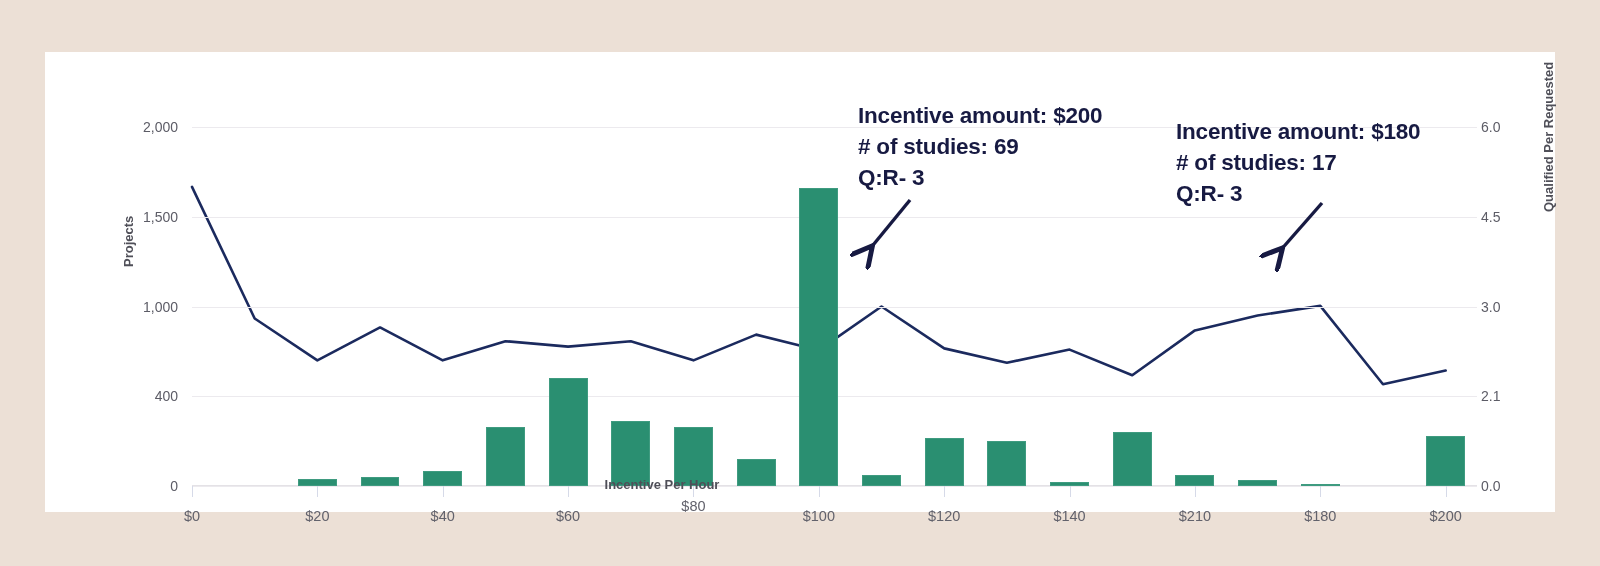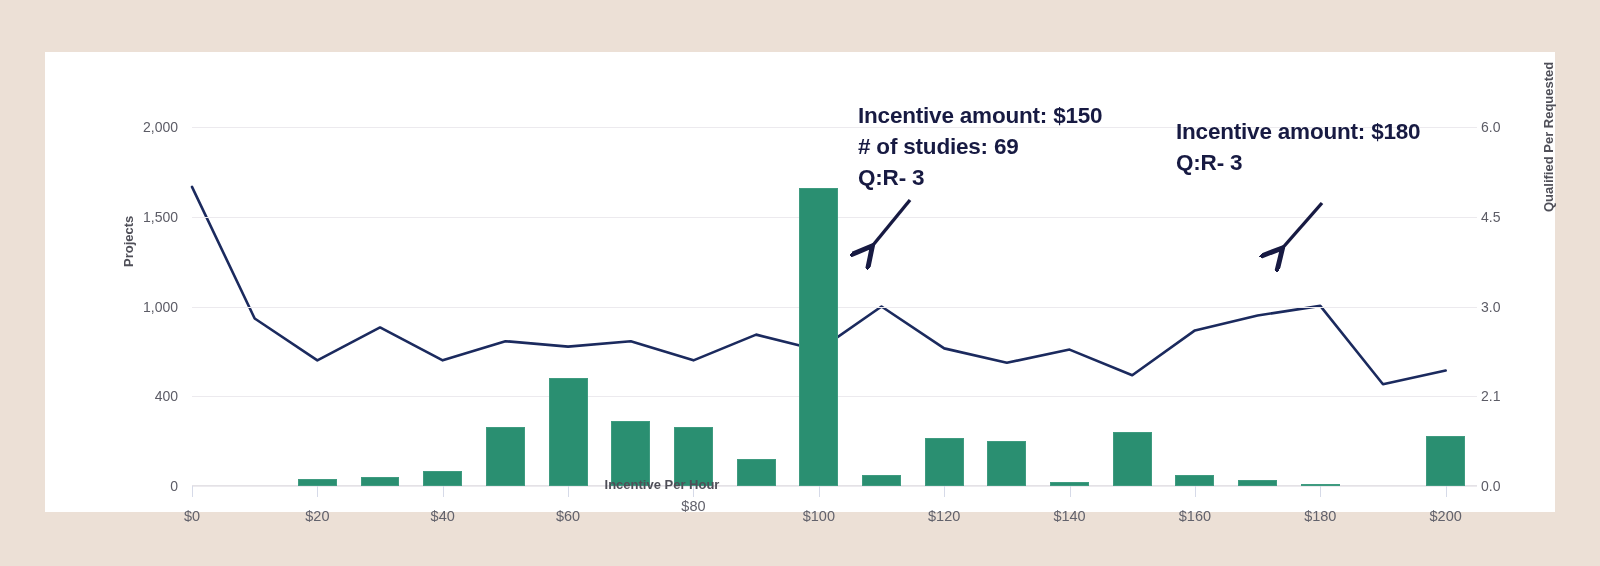--- a/index.html
+++ b/index.html
@@ -191,21 +191,21 @@
         <div class="xtick-label" style="left: 376.098px;">$60</div>
         <div class="xtick-line" style="left: 501.463px;"></div>
         <div class="xtick-label" style="left: 501.463px; margin-top: 12px;">$80</div>
         <div class="xtick-line" style="left: 626.829px;"></div>
         <div class="xtick-label" style="left: 626.829px;">$100</div>
         <div class="xtick-line" style="left: 752.195px;"></div>
         <div class="xtick-label" style="left: 752.195px;">$120</div>
         <div class="xtick-line" style="left: 877.561px;"></div>
         <div class="xtick-label" style="left: 877.561px;">$140</div>
         <div class="xtick-line" style="left: 1002.93px;"></div>
-        <div class="xtick-label" style="left: 1002.93px;">$160</div>
+        <div class="xtick-label" style="left: 1002.93px;">$210</div>
         <div class="xtick-line" style="left: 1128.29px;"></div>
         <div class="xtick-label" style="left: 1128.29px;">$180</div>
         <div class="xtick-line" style="left: 1253.66px;"></div>
         <div class="xtick-label" style="left: 1253.66px;">$200</div>
         <div class="bar" style="left: 105.934px; width: 38.8634px; height: 7.18px; background: rgb(42, 143, 113);"></div>
         <div class="bar" style="left: 168.617px; width: 38.8634px; height: 8.975px; background: rgb(42, 143, 113);"></div>
         <div class="bar" style="left: 231.3px; width: 38.8634px; height: 15.2575px; background: rgb(42, 143, 113);"></div>
         <div class="bar" style="left: 293.983px; width: 38.8634px; height: 59.235px; background: rgb(42, 143, 113);"></div>
         <div class="bar" style="left: 356.666px; width: 38.8634px; height: 107.7px; background: rgb(42, 143, 113);"></div>
         <div class="bar" style="left: 419.349px; width: 38.8634px; height: 64.62px; background: rgb(42, 143, 113);"></div>
@@ -223,27 +223,28 @@
         <div class="bar" style="left: 1234.23px; width: 38.8634px; height: 50.26px; background: rgb(42, 143, 113);"></div>
       </div>
 
     <div class="axis-title-left">Projects</div>
     <div class="axis-title-right">Qualified Per Requested</div>
   </div>
 
   <div class="axis-title-x">Incentive Per Hour</div>
 
   <div class="annotation ann-1">
-    <div>Incentive amount: $150</div>
+    <div>Incentive amount: $200</div>
     <div># of studies: 69</div>
     <div>Q:R- 3</div>
   </div>
 
   <div class="annotation ann-2">
     <div>Incentive amount: $180</div>
+    <div># of studies: 17</div>
     <div>Q:R- 3</div>
   </div>
 
   <svg class="arrow-svg">
     <defs>
       <marker id="ahead" markerWidth="7" markerHeight="7" refX="2.2" refY="3.5" orient="auto">
         <path d="M6.5,0.4 L0.6,3.5 L6.5,6.6" fill="none" stroke="#171a42" stroke-width="1.45" stroke-linecap="square" stroke-linejoin="miter"></path>
       </marker>
     </defs>
     <line x1="910" y1="200" x2="869" y2="250" stroke="#171a42" stroke-width="3.4" marker-end="url(#ahead)"></line>

